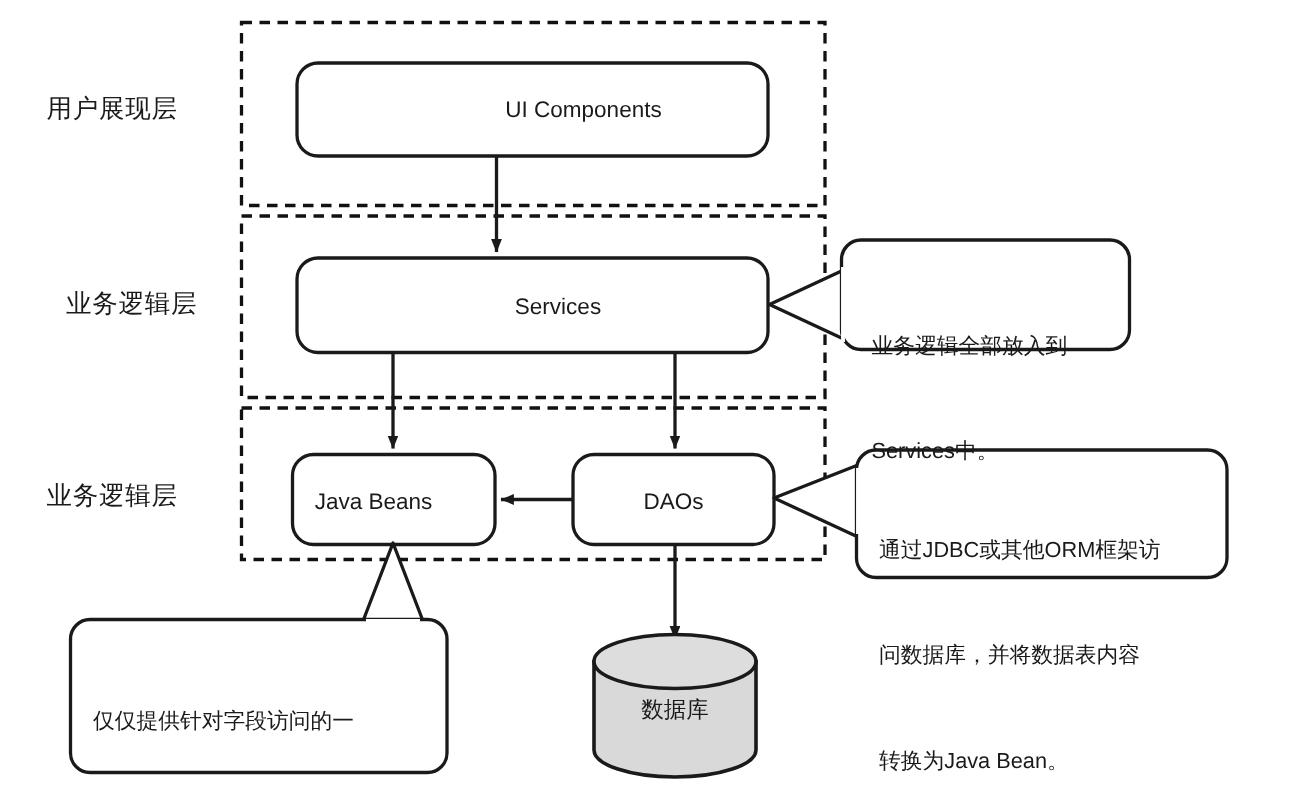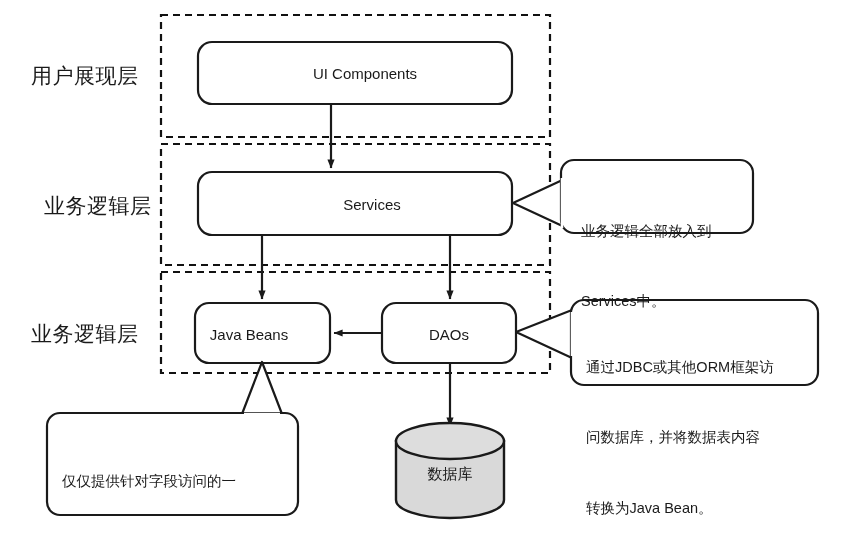--- a/index.html
+++ b/index.html
@@ -12,21 +12,21 @@
   #stage{position:relative;width:867px;height:539px;}
   #svg-layer{position:absolute;left:0;top:0;width:867px;height:539px;}
 
   .lbl{
     position:absolute;
     color:#1a1a1a;
     white-space:pre;
     line-height:1.35;
   }
   .layer-label{
-    font-size:21px;
+    font-size:17px;
     letter-spacing:.5px;
     text-align:right;
   }
   .node-label{
     font-size:15px;
     text-align:center;
   }
   .db-label{
     font-size:15px;
     text-align:center;
@@ -78,21 +78,21 @@
 
     <line x1="562" y1="178" x2="562" y2="228" stroke="#ffffff" stroke-width="2.6"></line>
     <line x1="572" y1="312" x2="572" y2="356" stroke="#ffffff" stroke-width="2.6"></line>
     <line x1="244" y1="414" x2="280" y2="414" stroke="#ffffff" stroke-width="2.6"></line>
   </svg>
 
   <div class="lbl layer-label" style="left:31px;top:62px;">用户展现层</div>
   <div class="lbl layer-label" style="left:44px;top:192px;">业务逻辑层</div>
   <div class="lbl layer-label" style="left:31px;top:320px;">业务逻辑层</div>
 
-  <div class="lbl node-label" style="left:184px;top:64px;width:362px;">UI Components</div>
+  <div class="lbl node-label" style="left:198px;top:64px;width:362px;padding-left:10px;">UI Components</div>
   <div class="lbl node-label" style="left:198px;top:195px;width:348px;">Services</div>
   <div class="lbl node-label" style="left:195px;top:325px;width:108px;">Java Beans</div>
   <div class="lbl node-label" style="left:382px;top:325px;width:134px;">DAOs</div>
 
   <div class="lbl callout-text" style="left:581px;top:173px;width:170px;">
     <div>业务逻辑全部放入到</div>
     <div>Services中。</div>
   </div>
 
   <div class="lbl db-label" style="left:396px;top:464px;width:108px;">数据库</div>

